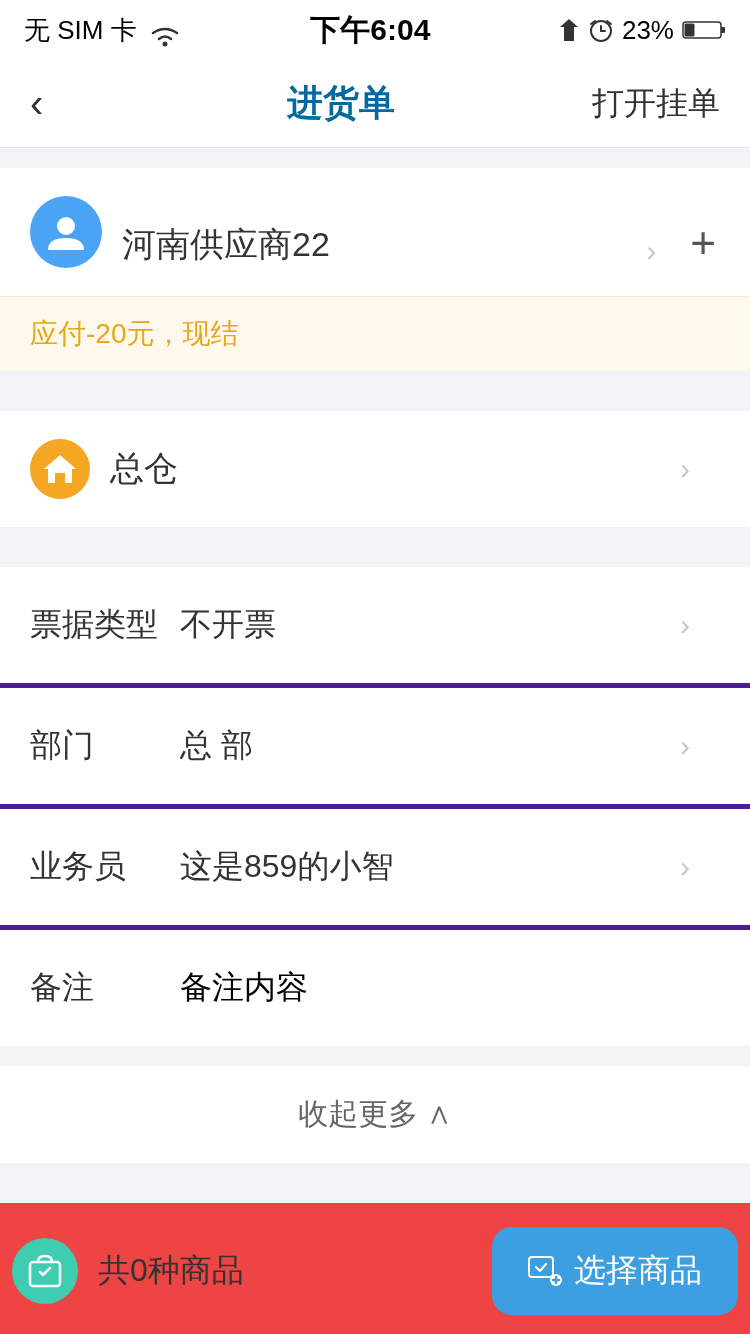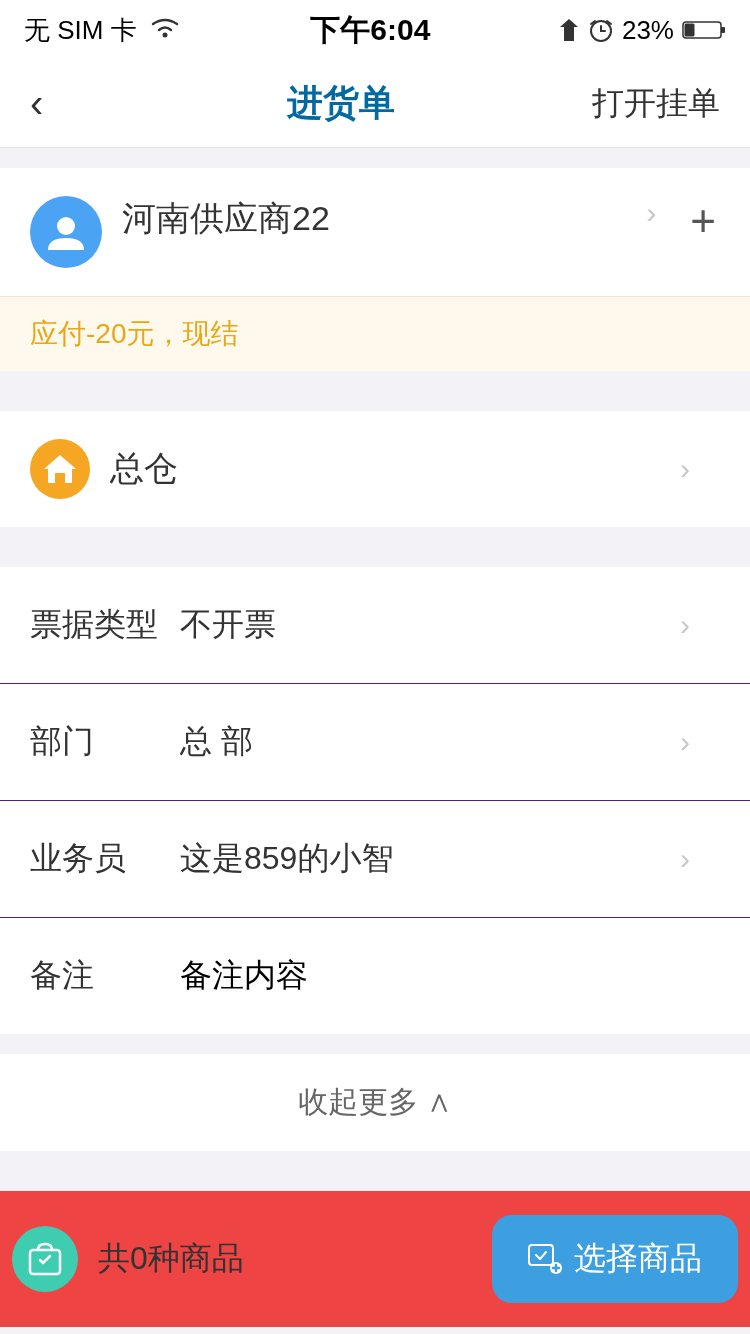--- a/index.html
+++ b/index.html
@@ -17,21 +17,21 @@
       width: 750px;
       height: 60px;
       background: #fff;
       display: flex;
       align-items: center;
       justify-content: space-between;
       padding: 0 24px;
       font-size: 26px;
       font-weight: 500;
     }
-    .status-left { display: flex; align-items: flex-start; gap: 10px; }
+    .status-left { display: flex; align-items: flex-end; gap: 10px; }
     .status-center { font-size: 30px; font-weight: 600; }
     .status-right { display: flex; align-items: center; gap: 8px; font-size: 26px; }
 
     
     .nav-bar {
       width: 750px;
       height: 88px;
       background: #fff;
       display: flex;
       align-items: center;
@@ -64,21 +64,21 @@
     }
 
     
     .card {
       background: #fff;
     }
 
     
     .supplier-row {
       display: flex;
-      align-items: flex-start;
+      align-items: flex-end;
       padding: 28px 30px;
       background: #fff;
       border-bottom: none;
     }
     .supplier-avatar {
       width: 72px;
       height: 72px;
       border-radius: 50%;
       background: #4aa3f3;
       display: flex;
@@ -143,21 +143,21 @@
 
     
     .form-section {
       background: #fff;
       margin-top: 20px;
     }
     .form-row {
       display: flex;
       align-items: center;
       padding: 36px 30px;
-      border-bottom: 1px solid #4c1d95;
+      border-bottom: 5px solid #4c1d95;
       min-height: 100px;
     }
     .form-row:last-child {
       border-bottom: none;
     }
     .form-label {
       font-size: 32px;
       color: #333;
       width: 140px;
       flex-shrink: 0;

